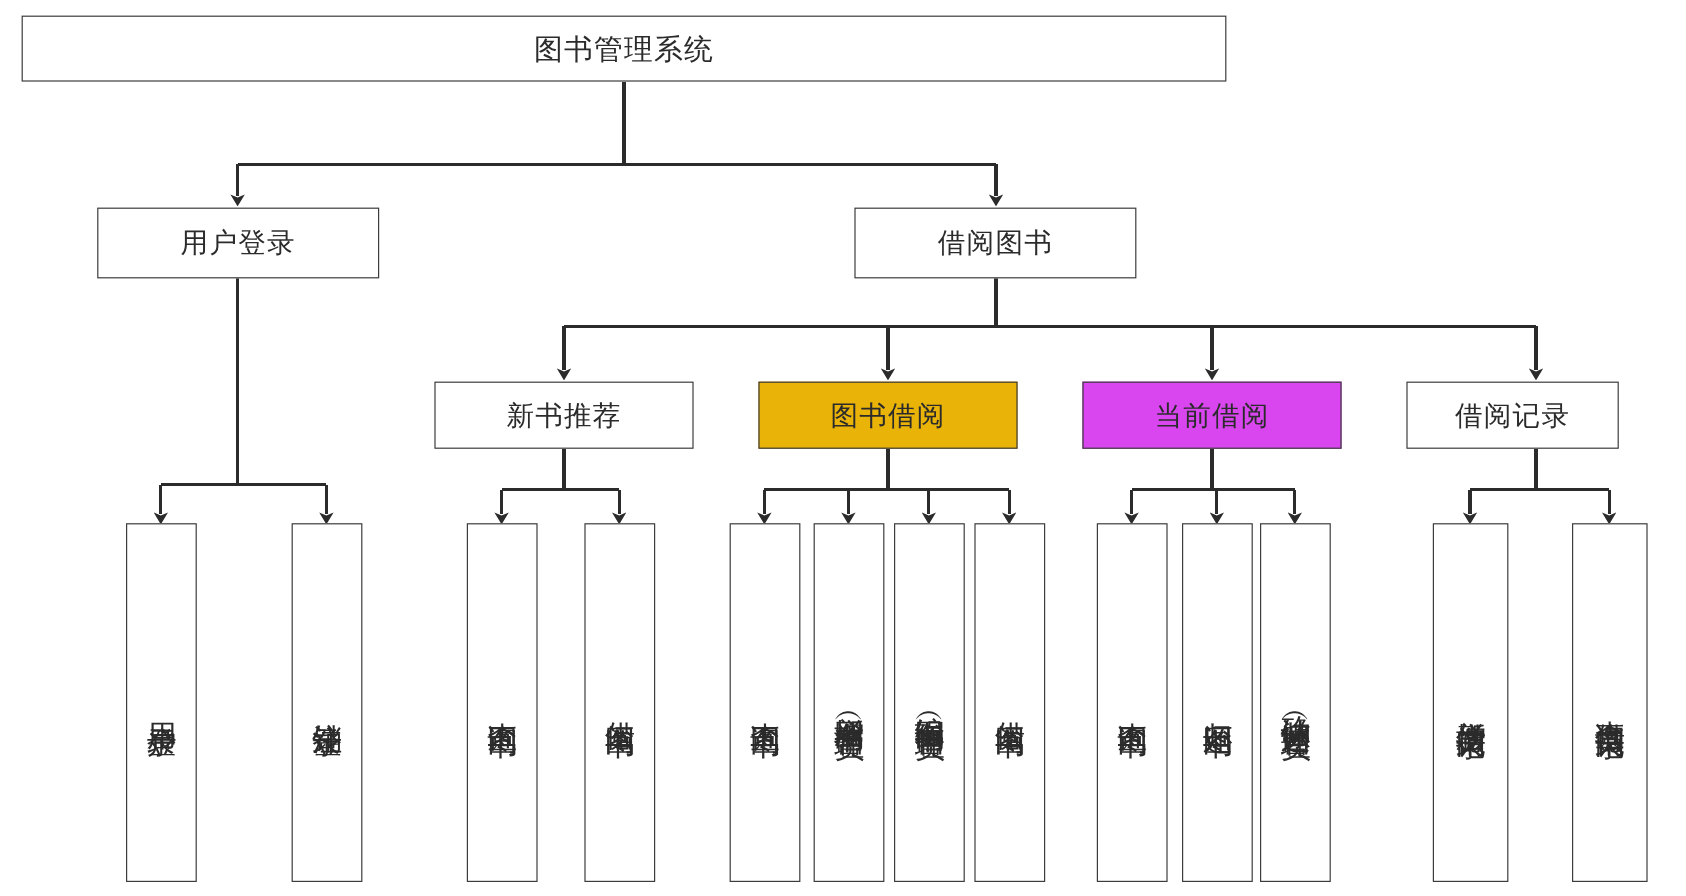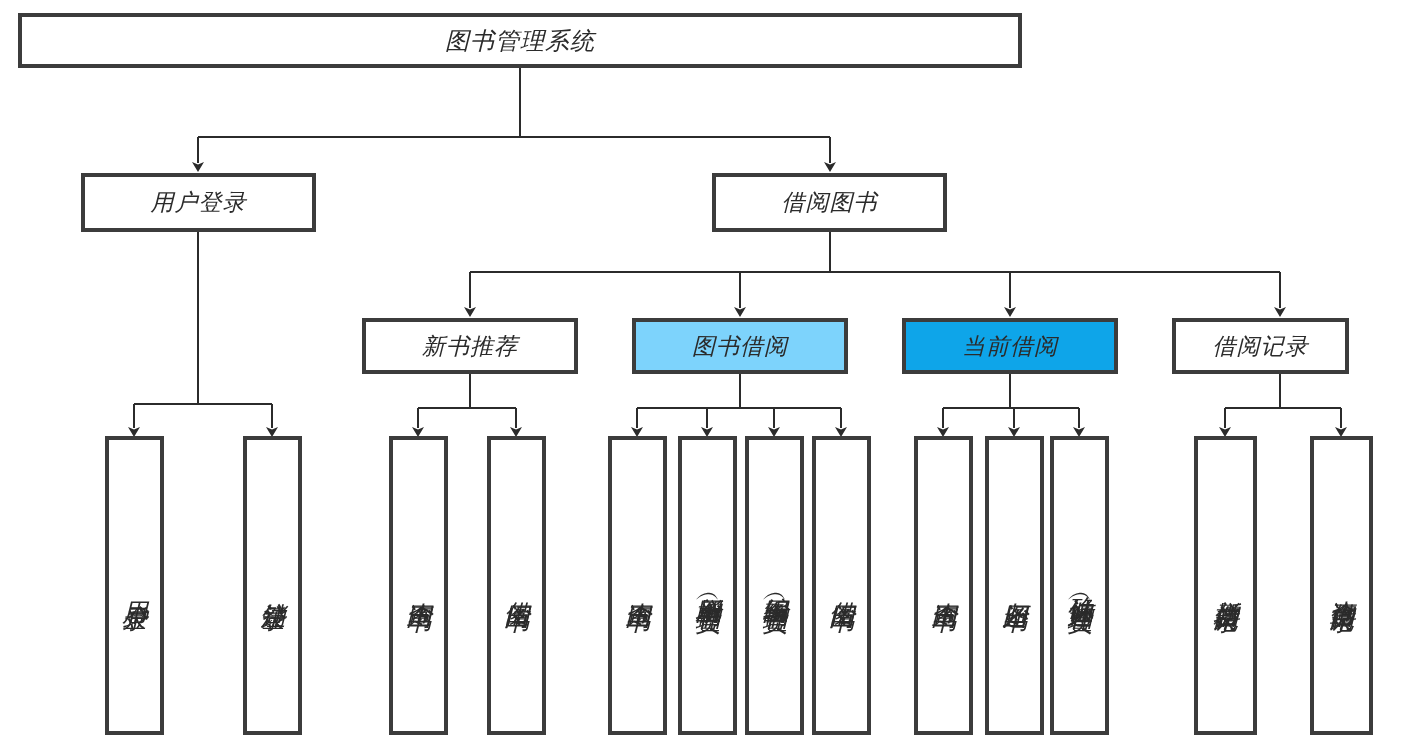--- a/index.html
+++ b/index.html
@@ -20,27 +20,26 @@
   #wires {
     position: absolute;
     left: 0;
     top: 0;
     width: 1405px;
     height: 747px;
   }
   .node {
     position: absolute;
     box-sizing: border-box;
-    border: 4px solid #a21caf;
+    border: 1px solid #a21caf;
     background: #ffffff;
     display: flex;
     align-items: center;
     justify-content: center;
     color: #2b2b2b;
-    font-style: italic;
   }
   .node.horiz {
     font-size: 23px;
     letter-spacing: 1px;
   }
   .node.vert {
     writing-mode: vertical-rl;
     text-orientation: upright;
     font-size: 25px;
     line-height: 1.18;
@@ -123,22 +122,22 @@
       <path d="M1341,408 L1341,428" marker-end="url(#arrow)"></path>
     </g>
   </svg>
 
   <div class="node horiz root" style="left: 18px; top: 13px; width: 1004px; height: 55px; border-color: rgb(60, 60, 60); background: rgb(255, 255, 255); color: rgb(43, 43, 43);">图书管理系统</div>
 
   <div class="node horiz" style="left: 81px; top: 173px; width: 235px; height: 59px; border-color: rgb(60, 60, 60); background: rgb(255, 255, 255); color: rgb(43, 43, 43);">用户登录</div>
   <div class="node horiz" style="left: 712px; top: 173px; width: 235px; height: 59px; border-color: rgb(60, 60, 60); background: rgb(255, 255, 255); color: rgb(43, 43, 43);">借阅图书</div>
 
   <div class="node horiz" style="left: 362px; top: 318px; width: 216px; height: 56px; border-color: rgb(60, 60, 60); background: rgb(255, 255, 255); color: rgb(43, 43, 43); text-align: right;">新书推荐</div>
-  <div class="node horiz" style="left: 632px; top: 318px; width: 216px; height: 56px; border-color: rgb(60, 60, 60); background: #7dd3fc; color: rgb(43, 43, 43);">图书借阅</div>
-  <div class="node horiz" style="left: 902px; top: 318px; width: 216px; height: 56px; border-color: rgb(60, 60, 60); background: #0ea5e9; color: rgb(43, 43, 43);">当前借阅</div>
+  <div class="node horiz" style="left: 632px; top: 318px; width: 216px; height: 56px; border-color: rgb(60, 60, 60); background: #eab308; color: rgb(43, 43, 43);">图书借阅</div>
+  <div class="node horiz" style="left: 902px; top: 318px; width: 216px; height: 56px; border-color: rgb(60, 60, 60); background: #d946ef; color: rgb(43, 43, 43);">当前借阅</div>
   <div class="node horiz" style="left: 1172px; top: 318px; width: 177px; height: 56px; border-color: rgb(60, 60, 60); background: rgb(255, 255, 255); color: rgb(43, 43, 43);">借阅记录</div>
 
   <div class="node vert" style="left: 105px; top: 436px; width: 59px; height: 299px; border-color: rgb(60, 60, 60); background: rgb(255, 255, 255); color: rgb(43, 43, 43);">
       <span class="vtext">用户登录</span>
     </div>
   <div class="node vert" style="left: 243px; top: 436px; width: 59px; height: 299px; border-color: rgb(60, 60, 60); background: rgb(255, 255, 255); color: rgb(43, 43, 43);">
       <span class="vtext">注销登录</span>
     </div>
   <div class="node vert" style="left: 389px; top: 436px; width: 59px; height: 299px; border-color: rgb(60, 60, 60); background: rgb(255, 255, 255); color: rgb(43, 43, 43);">
       <span class="vtext">查询图书</span>

